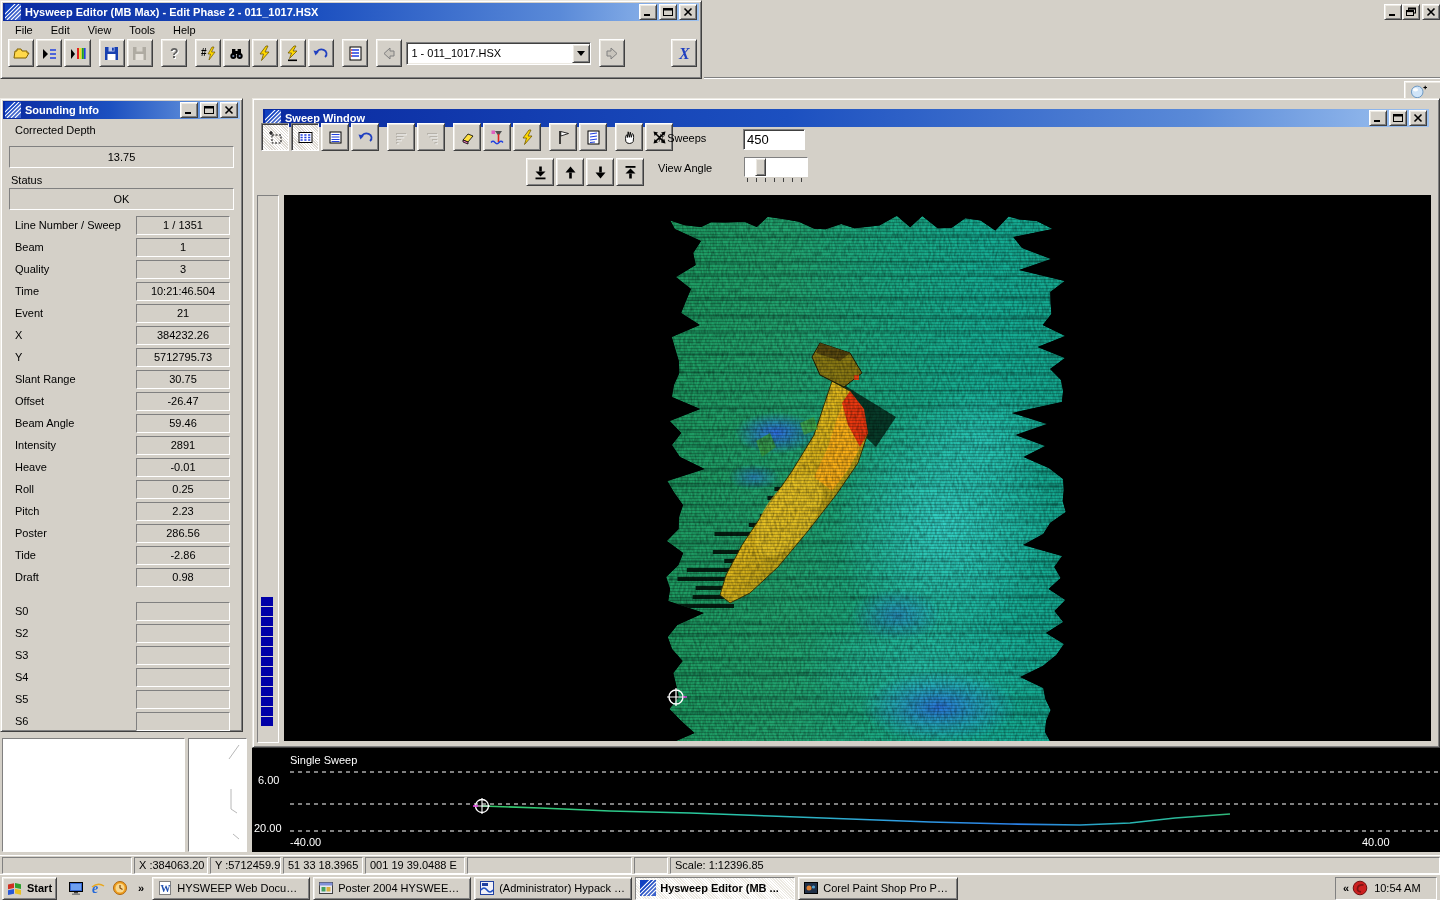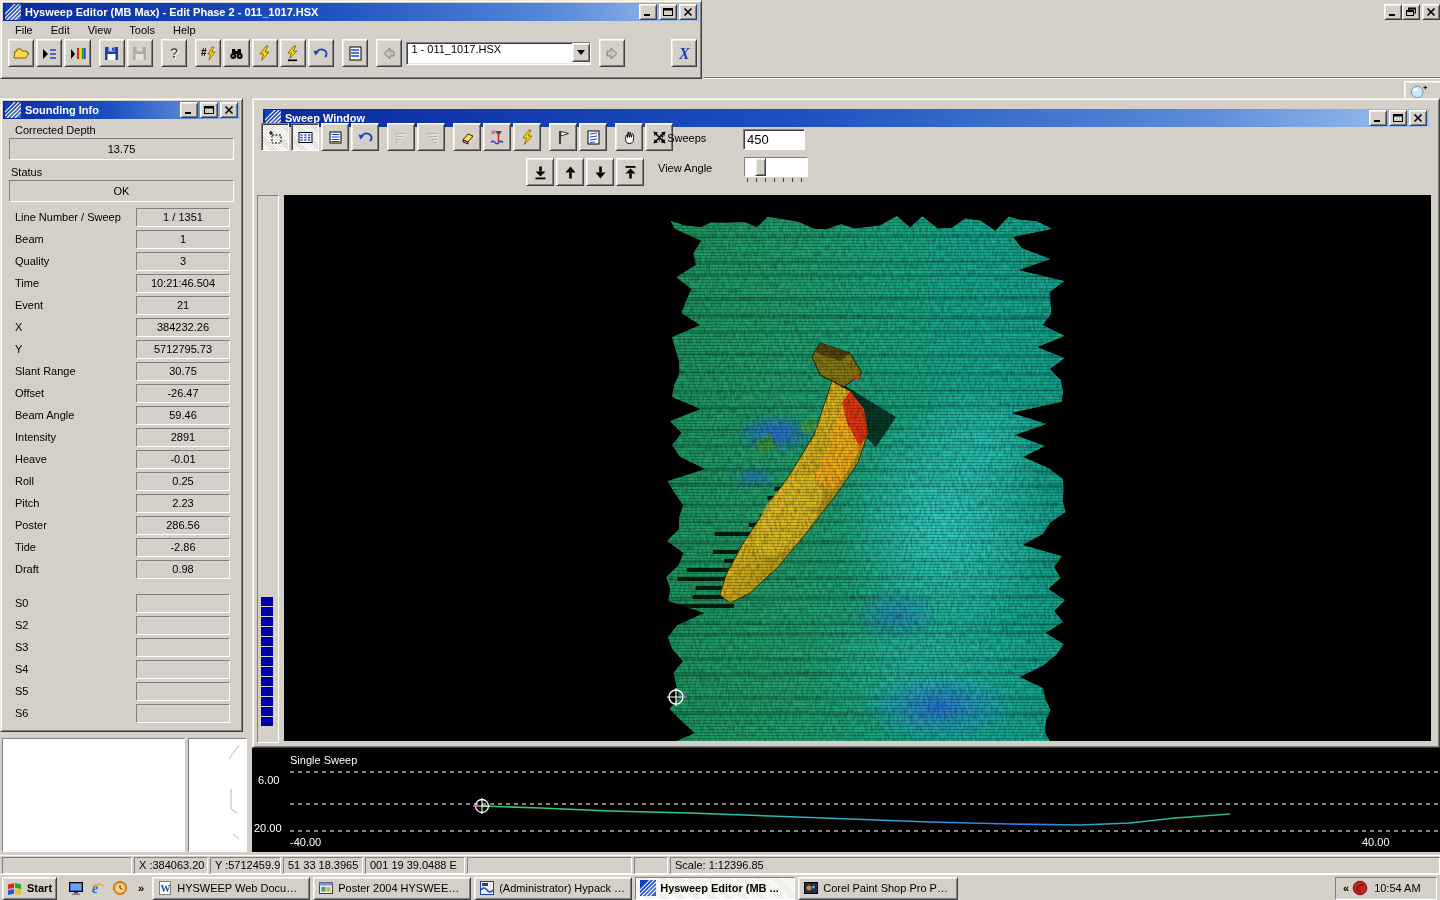--- a/index.html
+++ b/index.html
@@ -362,21 +362,21 @@
     <div class="raised tb-btn gap6">
         <svg class="i17">
           <use href="#sym-listdoc"></use>
         </svg>
       </div>
     <div class="raised tb-btn gap6">
         <svg class="i17">
           <use href="#sym-arrowL"></use>
         </svg>
       </div>
-    <div class="sunken" style="width:196px;height:21px;background:#fff;display:flex;margin:0 2px;">
+    <div class="sunken" style="width:196px;height:21px;background:#fff;display:flex;align-items:center;margin:0 2px;">
       <span style="flex:1;padding-left:4px;white-space:nowrap;overflow:hidden;">1 - 011_1017.HSX</span>
       <div class="raised" style="width:16px;height:17px;display:flex;align-items:center;justify-content:center;">
         <div style="width:0;height:0;border:4px solid transparent;border-top:5px solid #000;margin-top:4px;"></div>
       </div>
     </div>
     <div class="raised tb-btn gap6">
         <svg class="i17">
           <use href="#sym-arrowR"></use>
         </svg>
       </div>
@@ -405,21 +405,21 @@
         </svg>
       </div>
     <div class="raised cap">
         <svg style="width:12px;height:10px">
           <use href="#sym-close"></use>
         </svg>
       </div>
   </div>
   <div style="padding:5px 6px 0 6px;">
     <div style="padding-left:6px;">Corrected Depth</div>
-    <div class="sunken2 bigfield" style="margin-top:2px;">13.75</div>
+    <div class="sunken2 bigfield" style="margin-top:10px;">13.75</div>
     <div style="margin-top:6px;padding-left:2px;">Status</div>
     <div class="sunken2 bigfield" style="margin-top:2px;">OK</div>
   </div>
   <div style="margin-top:4px;">
       <div class="si-row">
         <span class="si-label">Line Number / Sweep</span>
         <span class="si-value sunken2">1 / 1351</span>
       </div>
       <div class="si-row">
         <span class="si-label">Beam</span>

